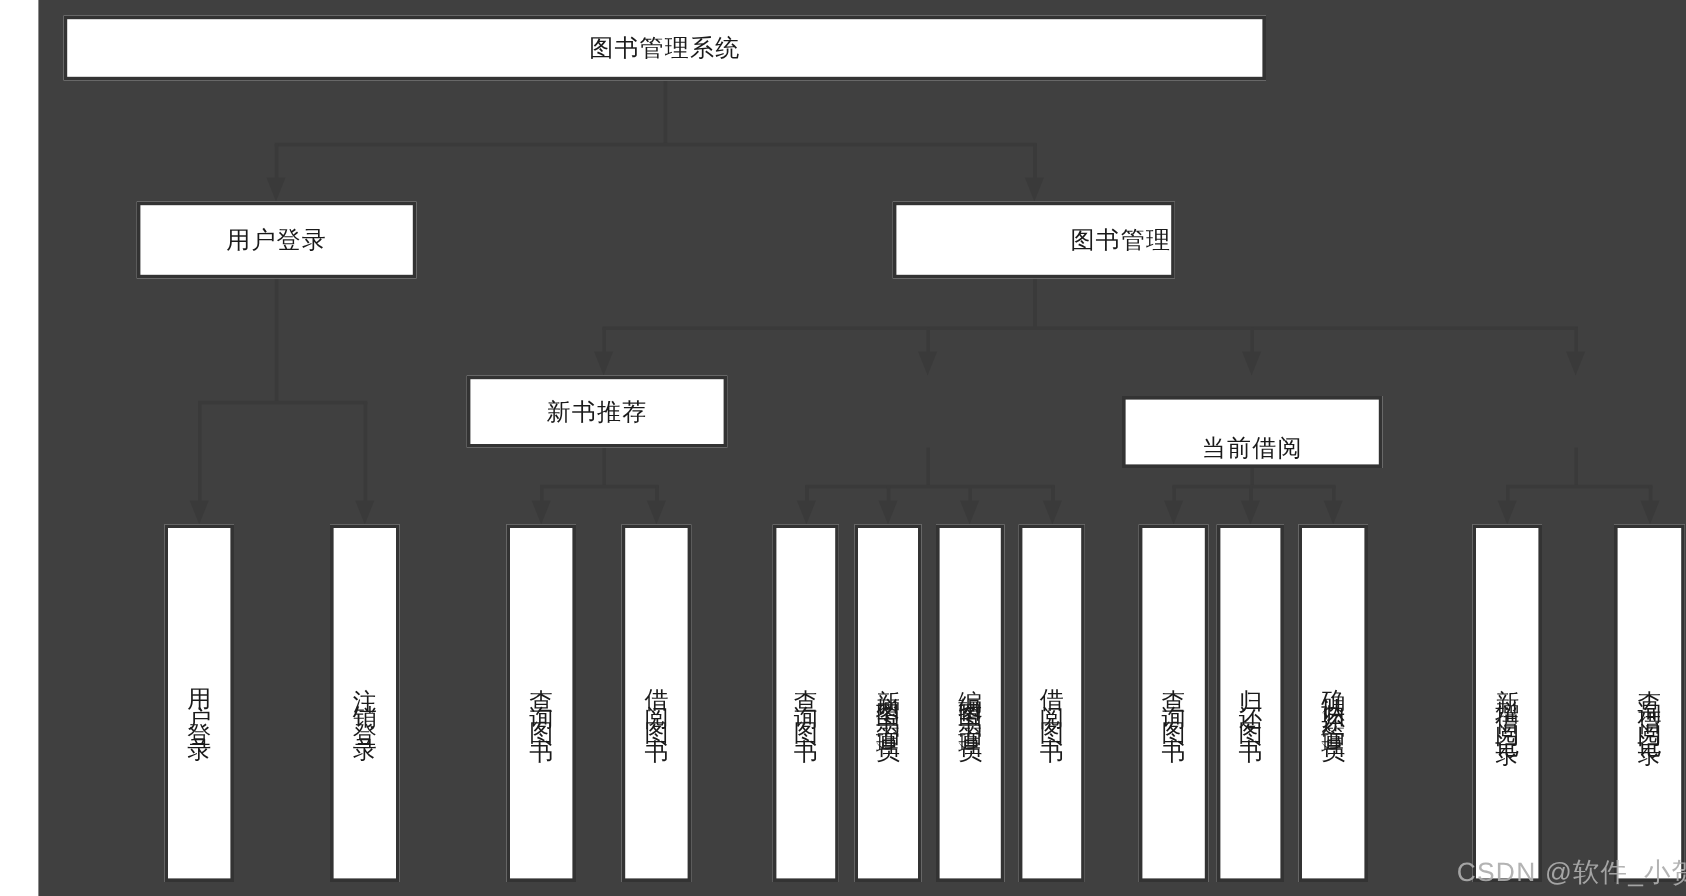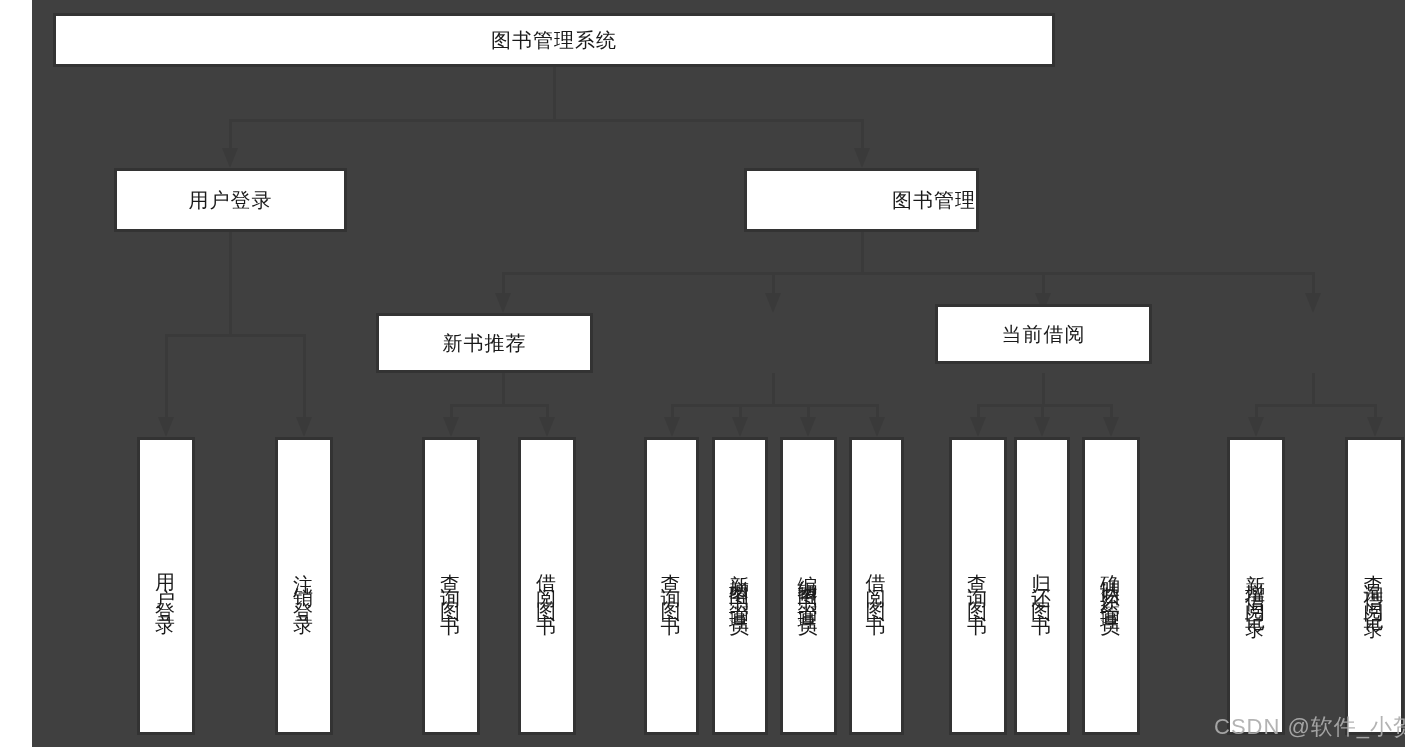--- a/index.html
+++ b/index.html
@@ -62,24 +62,24 @@
     <span>图书管理系统</span>
   </div>
 
   <div class="node hnode" style="left:82px; top:168px; width:233px; height:64px;">
     <span>用户登录</span>
   </div>
   <div class="node hnode" style="left:712px; top:168px; width:235px; height:64px;justify-content:flex-end;">
     <span>图书管理</span>
   </div>
 
-  <div class="node hnode" style="left:344px; top:313px; width:217px; height:60px;">
+  <div class="node hnode" style="left:357px; top:313px; width:217px; height:60px;">
     <span>新书推荐</span>
   </div>
-  <div class="node hnode" style="left:903px; top:304px; width:217px; height:60px;">
+  <div class="node hnode" style="left:903px; top:330px; width:217px; height:60px;align-items:flex-end;">
     <span>当前借阅</span>
   </div>
 
   <div class="node vnode" style="left:105px; top:437px; width:58px; height:298px;">
     <span>用户登录</span>
   </div>
   <div class="node vnode" style="left:243px; top:437px; width:58px; height:298px;">
     <span>注销登录</span>
   </div>
 

